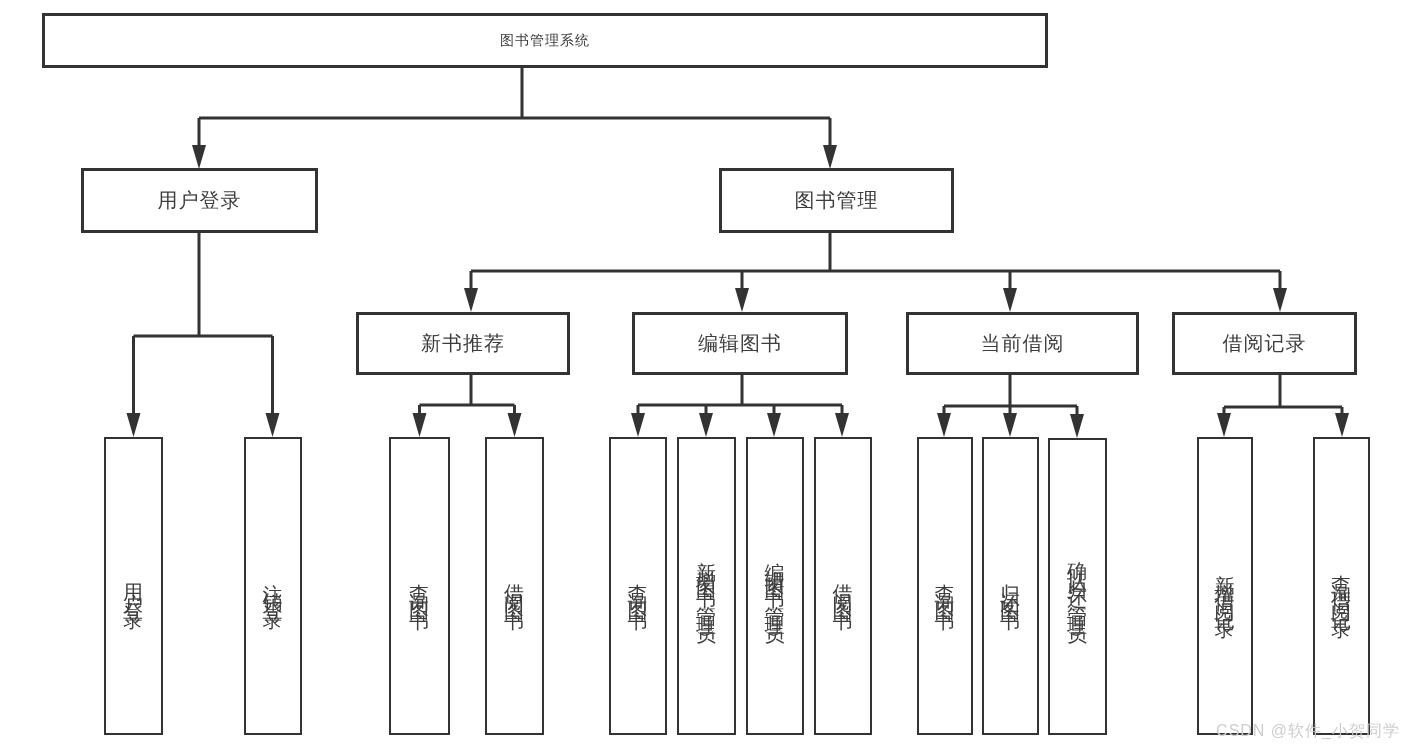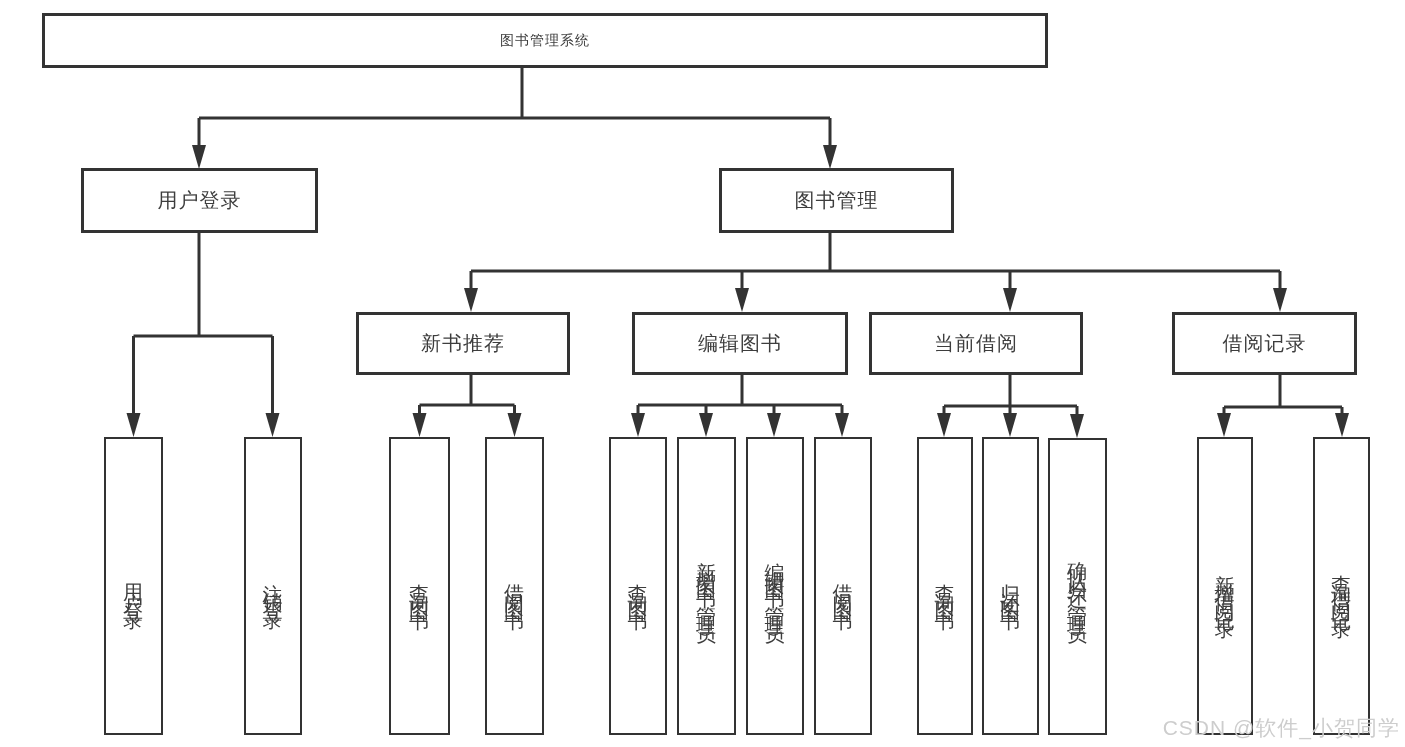--- a/index.html
+++ b/index.html
@@ -64,21 +64,21 @@
     writing-mode: vertical-rl;
     text-orientation: mixed;
     letter-spacing: 9px;
     line-height: 1;
   }
   .watermark {
     position: absolute;
     right: 5px;
     bottom: 5px;
     z-index: 10;
-    font-size: 21px;
+    font-size: 16px;
     letter-spacing: 1px;
     color: var(--watermark);
     white-space: nowrap;
   }
 </style>
 </head>
 <body>
 
 <svg class="connectors" viewBox="0 0 1405 747" xmlns="http://www.w3.org/2000/svg">
   <path d="
@@ -152,21 +152,21 @@
 <div class="node hbox" style="left:712px; top:168px; width:235px; height:65px;margin-left:7px;">
   <span>图书管理</span>
 </div>
 
 <div class="node hbox" style="left:356px; top:312px; width:214px; height:63px;">
   <span>新书推荐</span>
 </div>
 <div class="node hbox" style="left:632px; top:312px; width:216px; height:63px;">
   <span>编辑图书</span>
 </div>
-<div class="node hbox" style="left:869px; top:312px; width:214px; height:63px;">
+<div class="node hbox" style="left:906px; top:312px; width:233px; height:63px;">
   <span>当前借阅</span>
 </div>
 <div class="node hbox" style="left:1172px; top:312px; width:185px; height:63px;">
   <span>借阅记录</span>
 </div>
 
 <div class="node vbox" style="left:104px; top:437px; width:59px; height:298px;">
   <span class="vtext">用户登录</span>
 </div>
 <div class="node vbox" style="left:244px; top:437px; width:58px; height:298px;">

